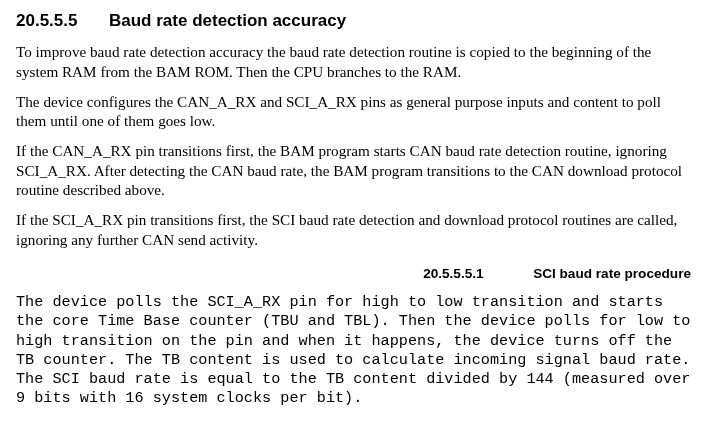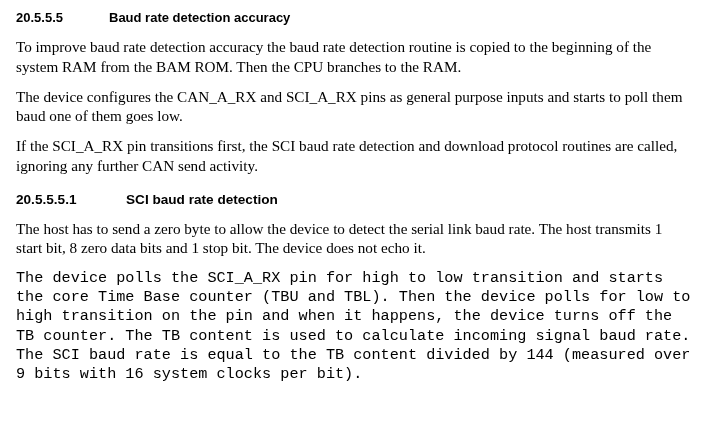--- a/index.html
+++ b/index.html
@@ -17,35 +17,36 @@
   .page {
     box-sizing: border-box;
     width: 707px;
     height: 429px;
     padding: 10px 16px 0 16px;
     background: #ffffff;
   }
   .heading {
     font-family: "Liberation Sans", sans-serif;
     font-weight: bold;
-    font-size: 13px;
+    font-size: 17px;
     line-height: 1.25;
     margin: 0 0 11px 0;
     display: flex;
     white-space: pre;
   }
   .heading .num {
     display: inline-block;
   }
   .heading-1 .num { width: 93px; }
   .heading-2 .num { width: 110px; }
   .heading-2 {
     font-size: 13.6px;
     margin-top: 17px;
     margin-bottom: 10px;
+    justify-content: flex-end;
   }
   p.body {
     font-size: 15.2px;
     line-height: 1.27;
     margin: 0 0 11px 0;
     text-align: left;
   }
   p.body:last-child {
     margin-bottom: 0;
     font-family: Liberation Mono, monospace;
@@ -55,24 +56,24 @@
 <body>
 
 <div class="page">
 
   <h2 class="heading heading-1">
     <span class="num">20.5.5.5</span>
     <span>Baud rate detection accuracy</span>
   </h2>
 
   <p class="body">To improve baud rate detection accuracy the baud rate detection routine is copied to the beginning of the system RAM from the BAM ROM. Then the CPU branches to the RAM.</p>
-  <p class="body">The device configures the CAN_A_RX and SCI_A_RX pins as general purpose inputs and starts to poll them baud one of them goes low.</p>
+  <p class="body">The device configures the CAN_A_RX and SCI_A_RX pins as general purpose inputs and content to poll them until one of them goes low.</p>
+  <p class="body">If the CAN_A_RX pin transitions first, the BAM program starts CAN baud rate detection routine, ignoring SCI_A_RX. After detecting the CAN baud rate, the BAM program transitions to the CAN download protocol routine described above.</p>
   <p class="body">If the SCI_A_RX pin transitions first, the SCI baud rate detection and download protocol routines are called, ignoring any further CAN send activity.</p>
 
   <h3 class="heading heading-2">
     <span class="num">20.5.5.5.1</span>
-    <span>SCI baud rate detection</span>
+    <span>SCI baud rate procedure</span>
   </h3>
 
-  <p class="body">The host has to send a zero byte to allow the device to detect the serial link baud rate. The host transmits 1 start bit, 8 zero data bits and 1 stop bit. The device does not echo it.</p>
   <p class="body">The device polls the SCI_A_RX pin for high to low transition and starts the core Time Base counter (TBU and TBL). Then the device polls for low to high transition on the pin and when it happens, the device turns off the TB counter. The TB content is used to calculate incoming signal baud rate. The SCI baud rate is equal to the TB content divided by 144 (measured over 9 bits with 16 system clocks per bit).</p>
 
 </div>
 
 </body></html>

